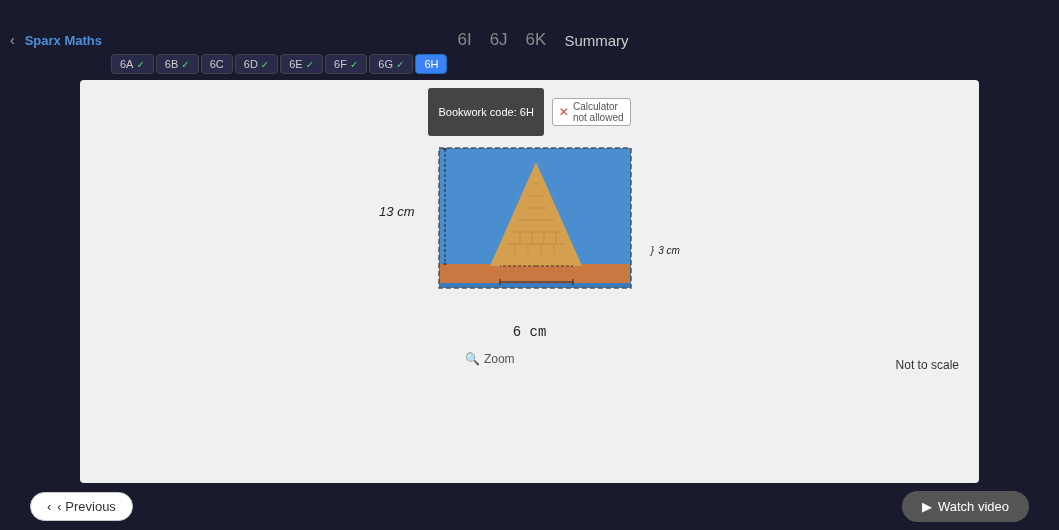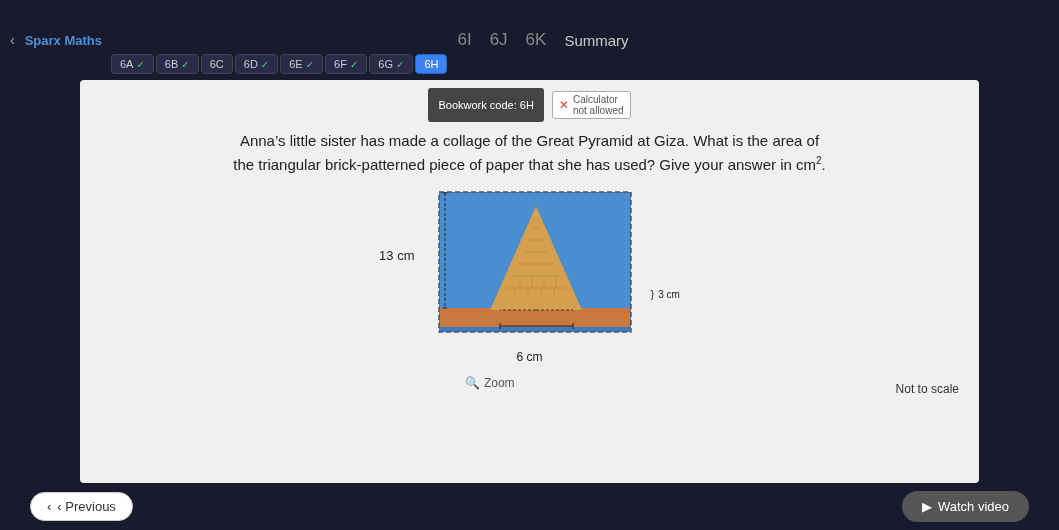--- a/index.html
+++ b/index.html
@@ -101,21 +101,21 @@
       display: flex;
       align-items: center;
       gap: 8px;
       margin-bottom: 8px;
       align-self: center;
     }
     .bookwork-badge {
       background: #444;
       color: #fff;
       font-size: 11px;
-      padding: 11px 10px;
+      padding: 18px 10px;
       border-radius: 3px;
     }
     .calculator-box {
       display: flex;
       align-items: center;
       gap: 4px;
       border: 1px solid #aaa;
       border-radius: 3px;
       padding: 2px 6px;
       font-size: 10px;
@@ -139,20 +139,21 @@
     .question-text sup {
       font-size: 10px;
     }
 
     
     .diagram-wrapper {
       display: flex;
       align-items: flex-start;
       gap: 16px;
       position: relative;
+      font-style: italic;
     }
 
     .label-left {
       font-size: 13px;
       color: #222;
       margin-top: 60px;
       margin-right: 4px;
       white-space: nowrap;
     }
 
@@ -238,24 +239,25 @@
       border: none;
       border-radius: 20px;
       padding: 8px 22px;
       font-size: 14px;
       color: #fff;
       cursor: pointer;
       font-weight: bold;
     }
 
     .label-bottom {
-      font-size: 12px;
+      font-size: 14px;
       color: #222;
       text-align: center;
-      margin-top: 2px;
+      margin-top: 20px;
+      font-family: Liberation Mono, monospace;
     }
   </style>
 </head>
 <body>
 
 <div class="top-bar">
   <span class="back-arrow">‹</span>
   <span class="brand-name">Sparx Maths</span>
 
   <div class="tab-bar">
@@ -302,23 +304,20 @@
     <div class="bookwork-badge">Bookwork code: 6H</div>
     <div class="calculator-box">
       <span class="calculator-icon">✕</span>
       <div>
         <div>Calculator</div>
         <div>not allowed</div>
       </div>
     </div>
   </div>
 
-  <div class="question-text">
-    <span>Anna’s little sister has made a collage of the Great Pyramid at Giza. What is the area of the triangular brick-patterned piece of paper that she has used? Give your answer in cm</span><sup>2</sup>.
-  </div>
 
   <div class="diagram-wrapper">
     <div class="label-left">13 cm</div>
 
     <div class="diagram-container">
       
       <svg class="diagram-svg" viewBox="0 0 200 160" xmlns="http://www.w3.org/2000/svg">
 
         <rect x="4" y="4" width="192" height="140" fill="#3a7abf" stroke="#555" stroke-width="1.5" stroke-dasharray="5,3"></rect>
 

